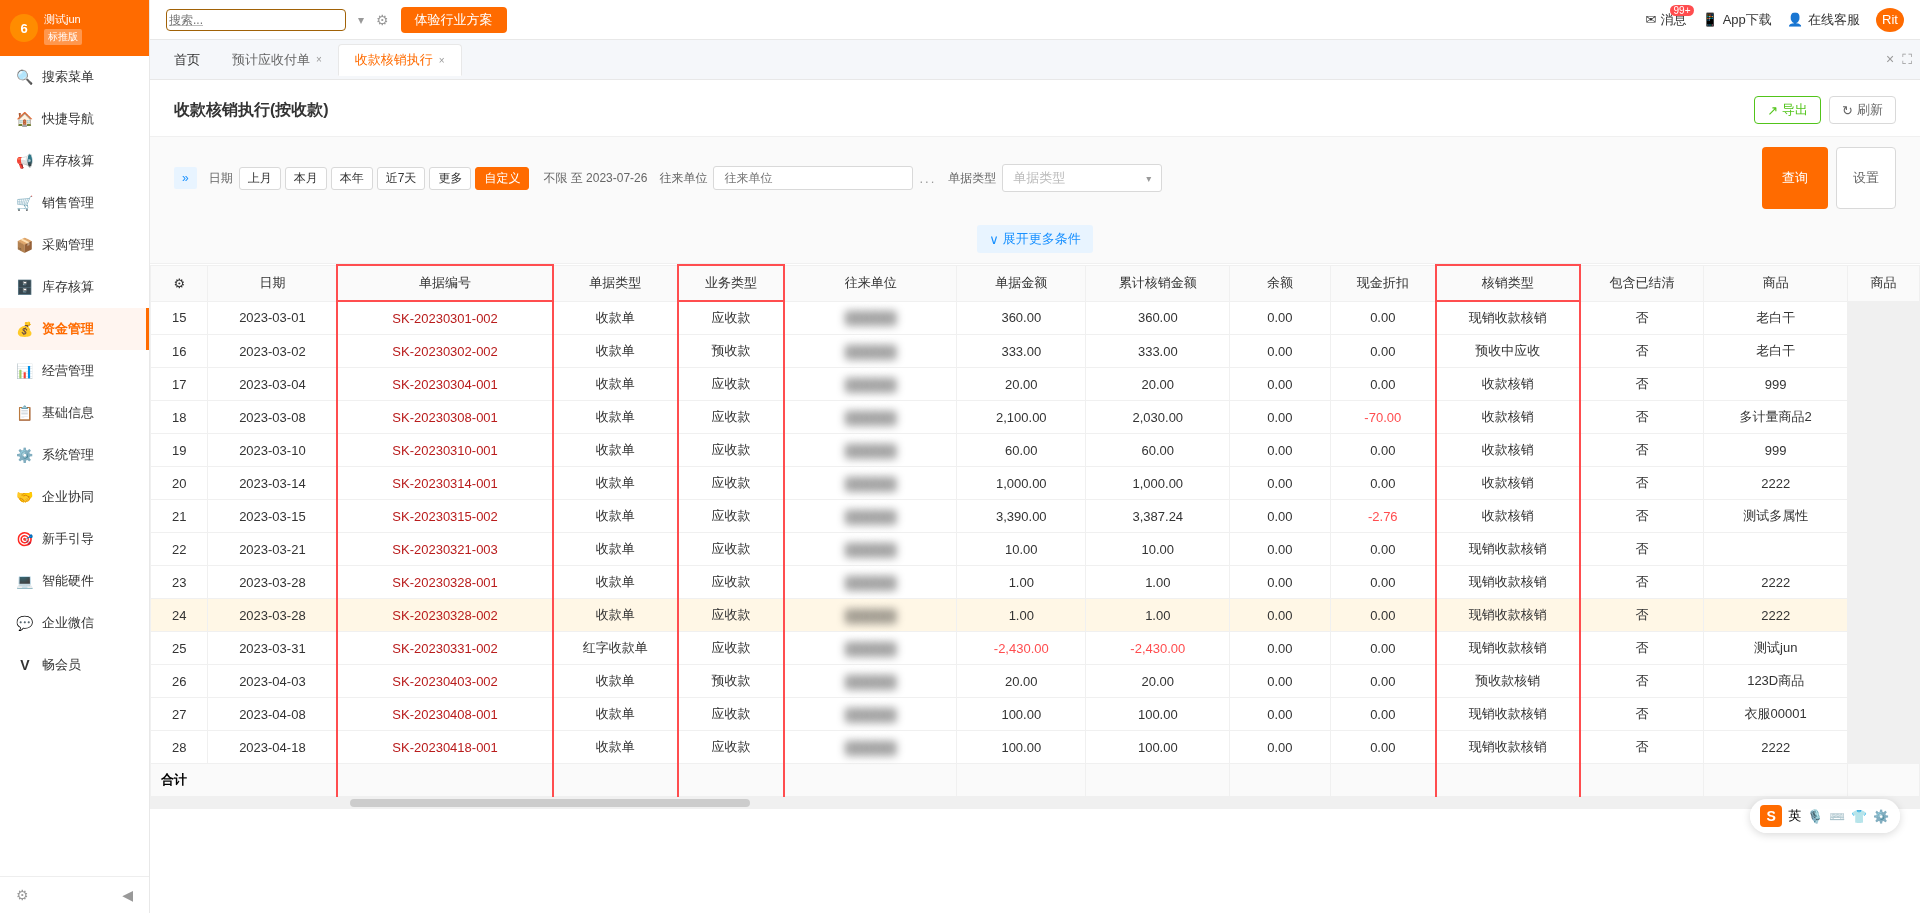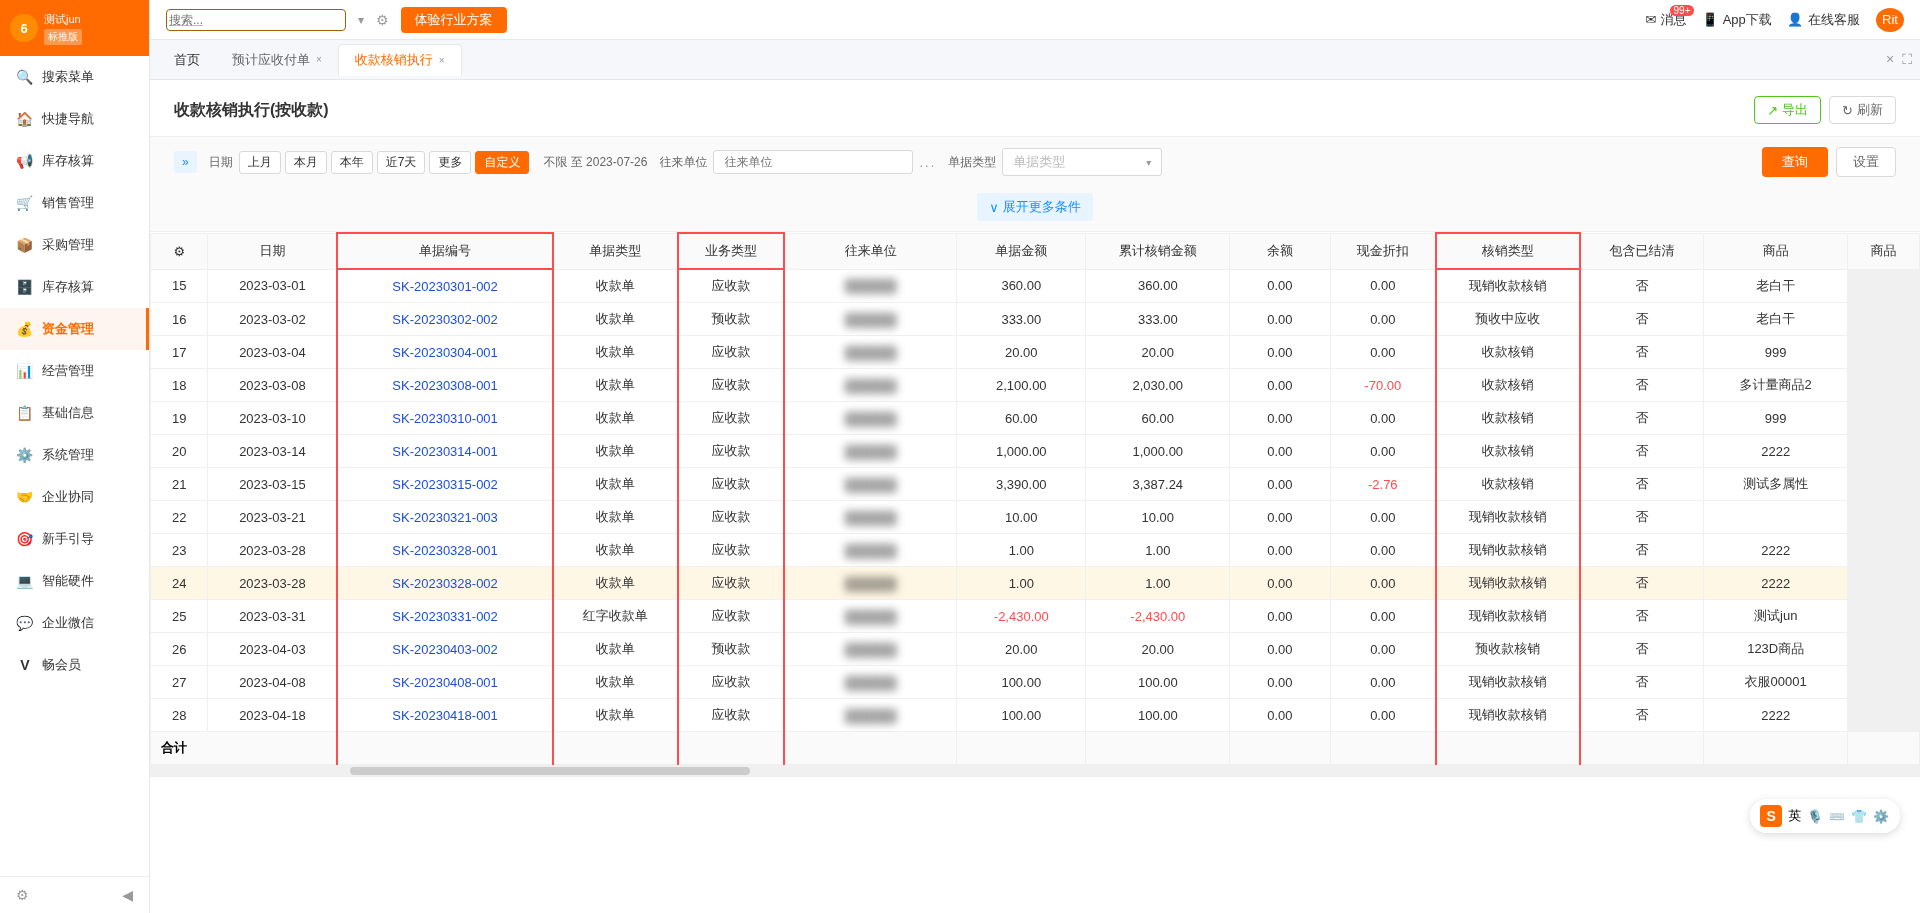--- a/index.html
+++ b/index.html
@@ -52,30 +52,30 @@
     .filter-label { color: #666; font-size: 12px; white-space: nowrap; }
     .filter-date-btns { display: flex; gap: 4px; }
     .filter-date-btn { padding: 2px 8px; border: 1px solid #d9d9d9; border-radius: 3px; cursor: pointer; font-size: 12px; color: #333; background: #fff; }
     .filter-date-btn.custom { background: #ff6b00; color: #fff; border-color: #ff6b00; }
     .filter-date-range { color: #666; font-size: 12px; margin-left: 4px; }
     .filter-input { border: 1px solid #d9d9d9; border-radius: 3px; padding: 4px 10px; font-size: 12px; width: 200px; color: #999; }
     .filter-dots { color: #999; letter-spacing: 2px; }
     .filter-select { border: 1px solid #d9d9d9; border-radius: 3px; padding: 4px 10px; font-size: 12px; min-width: 120px; color: #333; background: #fff; cursor: pointer; display: flex; align-items: center; justify-content: space-between; }
     .filter-select-arrow { color: #999; font-size: 10px; }
     .btn-query { background: #ff6b00; color: #fff; border: none; border-radius: 4px; padding: 5px 20px; cursor: pointer; font-size: 13px; }
-    .btn-setting { border: 1px solid #d9d9d9; color: #666; background: #fff; border-radius: 4px; padding: 5px 16px; cursor: pointer; font-size: 13px; }
+    .btn-setting { border: 1px solid #d9d9d9; color: #666; background: #fff; border-radius: 4px; padding: 21px 16px; cursor: pointer; font-size: 13px; }
     .filter-expand { background: #e8f4ff; color: #1890ff; border: none; padding: 5px 12px; border-radius: 3px; cursor: pointer; font-size: 12px; display: flex; align-items: center; gap: 4px; }
 
     
     .table-wrapper { overflow: auto; padding: 0; }
     table { width: 100%; border-collapse: collapse; font-size: 12px; }
     thead th { background: #fafafa; border: 1px solid #f0f0f0; padding: 8px 10px; color: #333; font-weight: 500; text-align: center; white-space: nowrap; position: sticky; top: 0; z-index: 2; }
     tbody td { border: 1px solid #f0f0f0; padding: 7px 10px; color: #333; text-align: center; white-space: nowrap; }
     tbody tr.highlighted { background: #fff7e6; }
-    .link { color: #1d4ed8; cursor: pointer; text-decoration: none; }
+    .link { color: #b91c1c; cursor: pointer; text-decoration: none; }
     .col-negative { color: #ff4d4f; }
     .tfoot-total td { background: #fafafa; font-weight: bold; border: 1px solid #f0f0f0; padding: 7px 10px; }
     th.col-doc-no, td.col-doc-no { border-left: 2px solid #ff4d4f !important; border-right: 2px solid #ff4d4f !important; }
     th.col-doc-no.top-border { border-top: 2px solid #ff4d4f !important; }
     th.col-biz-type, td.col-biz-type { border-left: 2px solid #ff4d4f !important; border-right: 2px solid #ff4d4f !important; }
     th.col-biz-type.top-border { border-top: 2px solid #ff4d4f !important; }
     th.col-core-type, td.col-core-type { border-left: 2px solid #ff4d4f !important; border-right: 2px solid #ff4d4f !important; }
     th.col-core-type.top-border { border-top: 2px solid #ff4d4f !important; }
 
     .bottom-scroll { height: 12px; background: #f0f0f0; position: relative; overflow-x: auto; }

